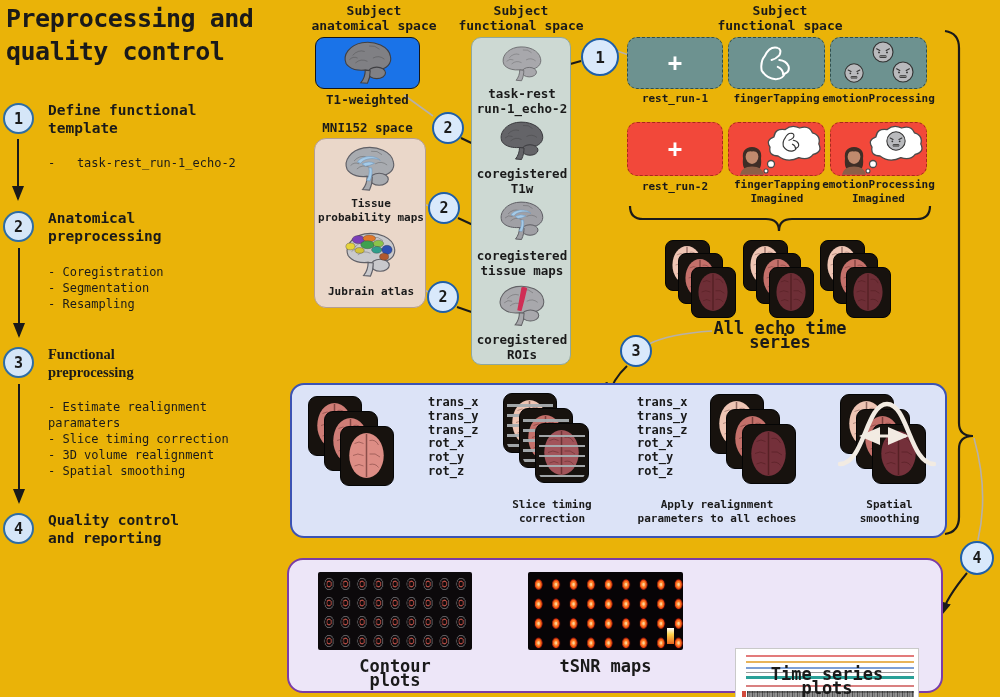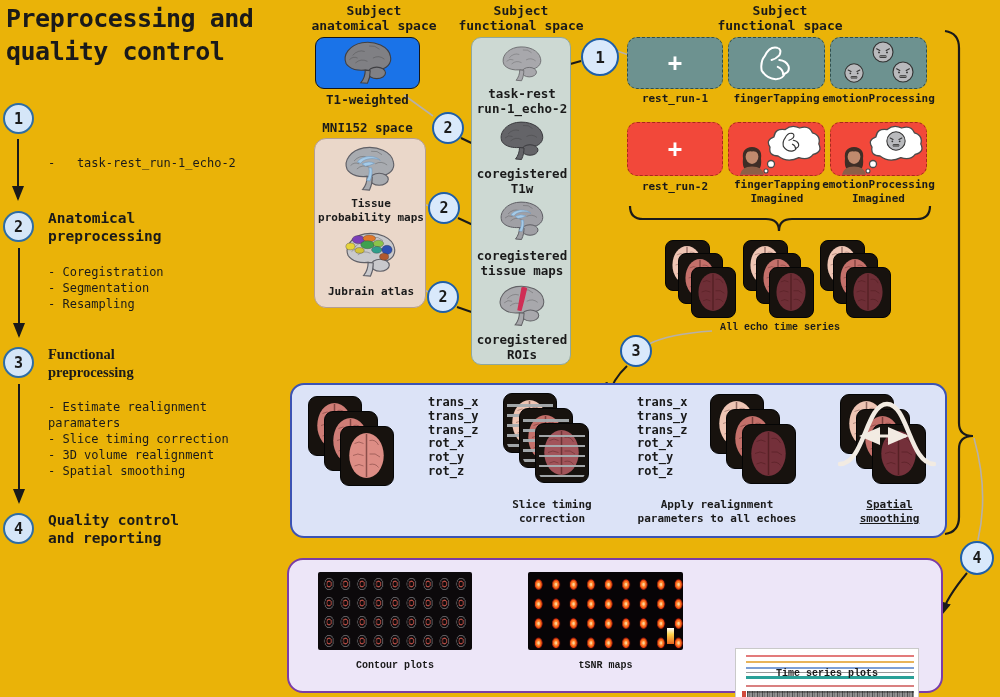--- a/index.html
+++ b/index.html
@@ -11,21 +11,21 @@
   #title{left:6px;top:2px;font-size:25px;line-height:33px;font-weight:600;letter-spacing:-.5px;}
   .stepc{width:31px;height:31px;border-radius:50%;background:#d5e6f8;border:2px solid #2e6da4;
          display:flex;align-items:center;justify-content:center;font-size:15px;font-weight:700;box-sizing:border-box;}
   .stept{font-size:14.5px;font-weight:700;line-height:18px;}
   .stepd{font-size:12px;font-weight:500;line-height:16px;}
   .colh{font-size:13px;font-weight:700;line-height:15px;}
   .boxlbl{font-size:12.5px;font-weight:700;line-height:15px;}
   .smlbl{font-size:11px;font-weight:700;line-height:13.5px;}
   .tasklbl{font-size:11px;font-weight:700;line-height:13.5px;}
   .bluelbl{font-size:11px;font-weight:700;line-height:14px;}
-  .qclbl{font-size:10px;font-weight:700;line-height:14px;font-family:Liberation Mono, monospace;}
+  .qclbl{font-size:17px;font-weight:700;line-height:14px;}
   .params{font-size:12px;font-weight:700;line-height:13.8px;}
   .conc{border-radius:50%;background:#d9e9fb;border:2.5px solid #1f5fa8;box-sizing:border-box;
         display:flex;align-items:center;justify-content:center;font-weight:700;}
   .t1box{width:105px;height:52px;background:#1a73e8;border:1.5px solid #14161a;border-radius:9px;box-sizing:border-box;
          display:flex;align-items:center;justify-content:center;}
   .tanbox{width:112px;height:170px;background:#ead7c9;border:1.5px solid #b59e8f;border-radius:12px;box-sizing:border-box;}
   .sagebox{width:100px;height:328px;background:#cdd9d3;border:1.5px solid #8fa79c;border-radius:10px;box-sizing:border-box;}
   .tbox{width:96px;height:52px;background:#6d9290;border:1.5px dashed #2f4f4d;border-radius:10px;box-sizing:border-box;position:absolute;}
   .rbox{width:96px;height:54px;background:#f2483a;border:1.5px dashed #a8291c;border-radius:10px;box-sizing:border-box;position:absolute;}
   .plus{width:100%;height:100%;display:flex;align-items:center;justify-content:center;
@@ -164,20 +164,22 @@
       <path d="M630,206 Q630,219 643,219 L766,219 Q779,219 779,231 Q779,219 792,219 L917,219 Q930,219 930,206"></path>
     </g>
   </svg>
 
   <div class="abs pre" id="title">Preprocessing and
 quality control</div>
 
   <div class="abs stepc" style="left:3px;top:103px;">
       <span>1</span>
     </div>
+  <div class="abs stept pre" style="left:48px;top:101px;">Define functional
+template</div>
   <div class="abs stepd pre" style="left:48px;top:155px;">-   task-rest_run-1_echo-2</div>
 
   <div class="abs stepc" style="left:3px;top:211px;">
       <span>2</span>
     </div>
   <div class="abs stept pre" style="left:48px;top:209px;">Anatomical
 preprocessing</div>
   <div class="abs stepd pre" style="left:48px;top:264px;">- Coregistration
 - Segmentation
 - Resampling</div>
@@ -452,21 +454,21 @@
     <div class="tile" style="left:32px;top:30px;">
         <svg viewBox="0 0 60 68" style="--bt:#74303a;">
           <use href="#b-top"></use>
         </svg>
       </div>
   </div>
   <svg class="abs" style="left:836px;top:390px;pointer-events:none;" width="102" height="96" viewBox="0 0 102 96">
     <path d="M4,74 C28,74 30,14 51,14 C72,14 74,74 98,74" stroke="#f2ebe2" stroke-width="4.5" fill="none" stroke-linecap="round"></path>
     <line x1="26" y1="46" x2="70" y2="46" stroke="#f2ebe2" stroke-width="3" marker-start="url(#ahw)" marker-end="url(#ahw)"></line>
   </svg>
-  <div class="abs bluelbl pre ctr" style="left:842px;top:498px;width:95px;text-decoration:underline;">Spatial
+  <div class="abs bluelbl pre ctr" style="left:842px;top:498px;width:95px;">Spatial
 smoothing</div>
 
   <div class="abs purplebox"></div>
   <div class="abs img-contour" style="left:318px;top:572px;width:154px;height:78px;"></div>
   <div class="abs img-tsnr" style="left:528px;top:572px;width:155px;height:78px;"></div>
   <div class="abs img-ts" style="left:735px;top:570px;width:184px;height:92px;">
     <div class="ts-line" style="top:6px;height:1.5px;background:#e37b7b;"></div>
     <div class="ts-line" style="top:12px;height:1.5px;background:#e8b45a;"></div>
     <div class="ts-line" style="top:18px;height:1.5px;background:#7d9fd6;"></div>
     <div class="ts-line" style="top:23px;height:1px;background:#9a9a9a;"></div>

